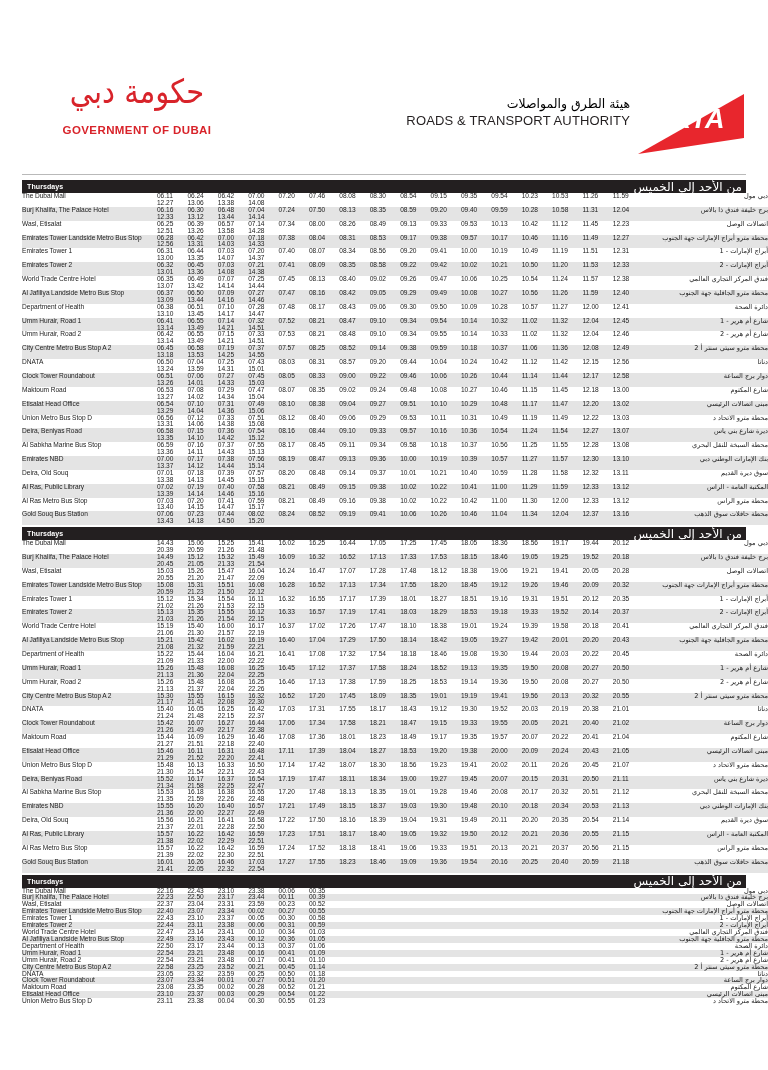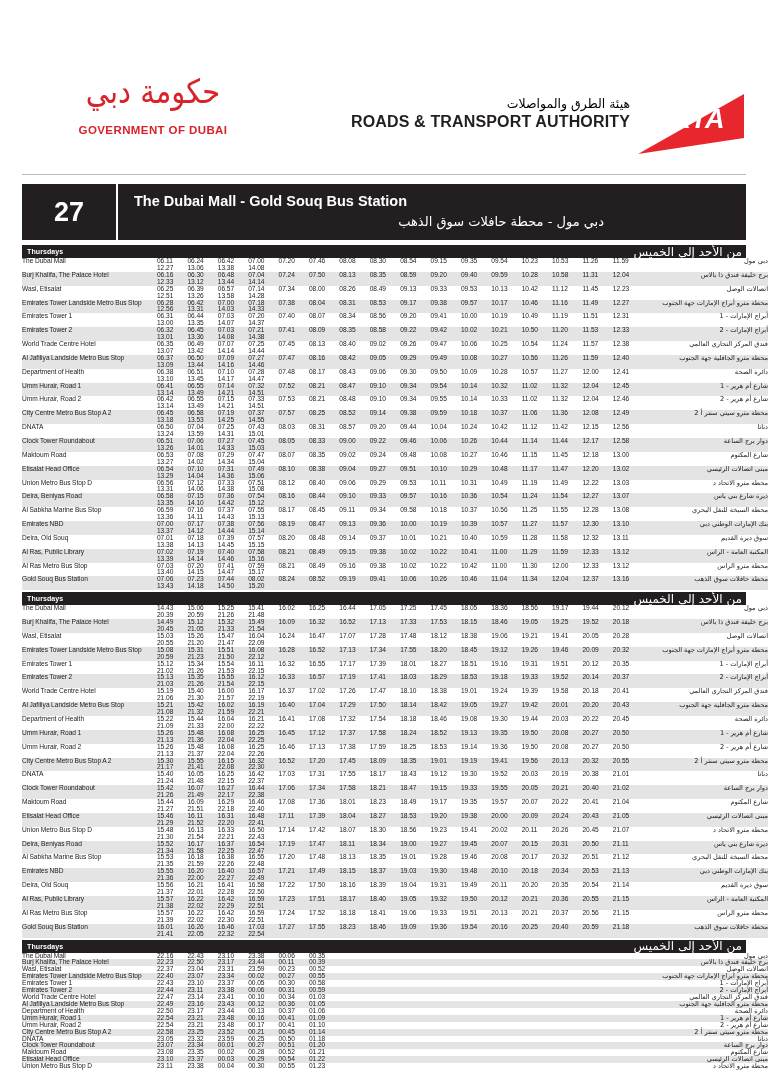--- a/index.html
+++ b/index.html
@@ -13,21 +13,21 @@
   }
   .page { position: relative; width: 768px; height: 1070px; overflow: hidden; }
 
   
   .brand-row {
     position: relative;
     height: 82px;
     margin: 78px 22px 0 22px;
   }
   .gov-logo {
-    position: absolute; left: 36px; top: 0;
+    position: absolute; left: 20px; top: 0;
     width: 190px; text-align: center;
   }
   .gov-arabic {
     font-family: "DejaVu Sans", sans-serif;
     font-size: 29px; color: #d8232a; line-height: 1;
     letter-spacing: -1px; font-weight: 400;
     transform: scaleY(1.15);
   }
   .gov-en {
     margin-top: 17px;
@@ -36,21 +36,21 @@
   }
   .rta-block {
     position: absolute; right: 0; top: 14px;
     display: flex; align-items: flex-start;
   }
   .rta-text { text-align: right; padding-top: 4px; margin-right: 4px; }
   .rta-ar {
     font-family: "DejaVu Sans", sans-serif;
     font-size: 12.5px; color: #000000; letter-spacing: 1px; line-height: 1.35;
   }
-  .rta-en { font-size: 16px; font-weight: 700; color: #231f20; letter-spacing: .15px; }
+  .rta-en { font-size: 13px; font-weight: 400; color: #231f20; letter-spacing: .15px; }
   .rta-mark { position: relative; width: 110px; height: 64px; margin-left: 2px; }
   .rta-mark svg { display: block; }
 
   .hrule {
     margin: 14px 22px 0 22px;
     border-top: 1px solid #b9b9b9;
     height: 0;
   }
 
   
@@ -141,27 +141,20 @@
         <svg width="110" height="64" viewBox="0 0 110 64" aria-hidden="true">
           <polygon points="108,2 108,46 2,62" fill="#e8262d"></polygon>
           <text x="62" y="36" text-anchor="middle" font-family="Liberation Sans, sans-serif" font-size="27" font-weight="700" font-style="italic" fill="#ffffff">RTA</text>
         </svg>
       </div>
     </div>
   </div>
 
   <div class="hrule"></div>
 
-  <div class="title-bar">
-    <div class="route-num">27</div>
-    <div class="title-texts">
-      <div class="title-en">The Dubai Mall - Gold Souq Bus Station</div>
-      <div class="title-ar">دبي مول - محطة حافلات سوق الذهب</div>
-    </div>
-  </div>
 
   <div class="tt" id="timetable">
       <div class="day-band first">
         <span class="day-en">Thursdays</span>
         <span class="day-ar">من الأحد إلى الخميس</span>
       </div>
       <table class="grid">
         <tbody>
           <tr class="plain">
             <td class="stop-en">The Dubai Mall</td>

